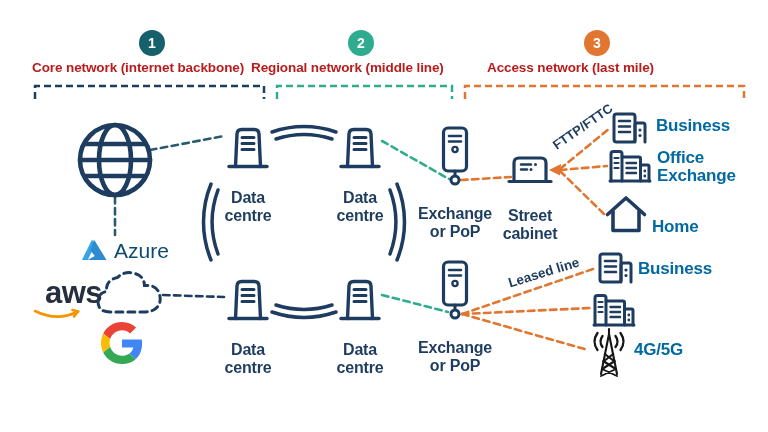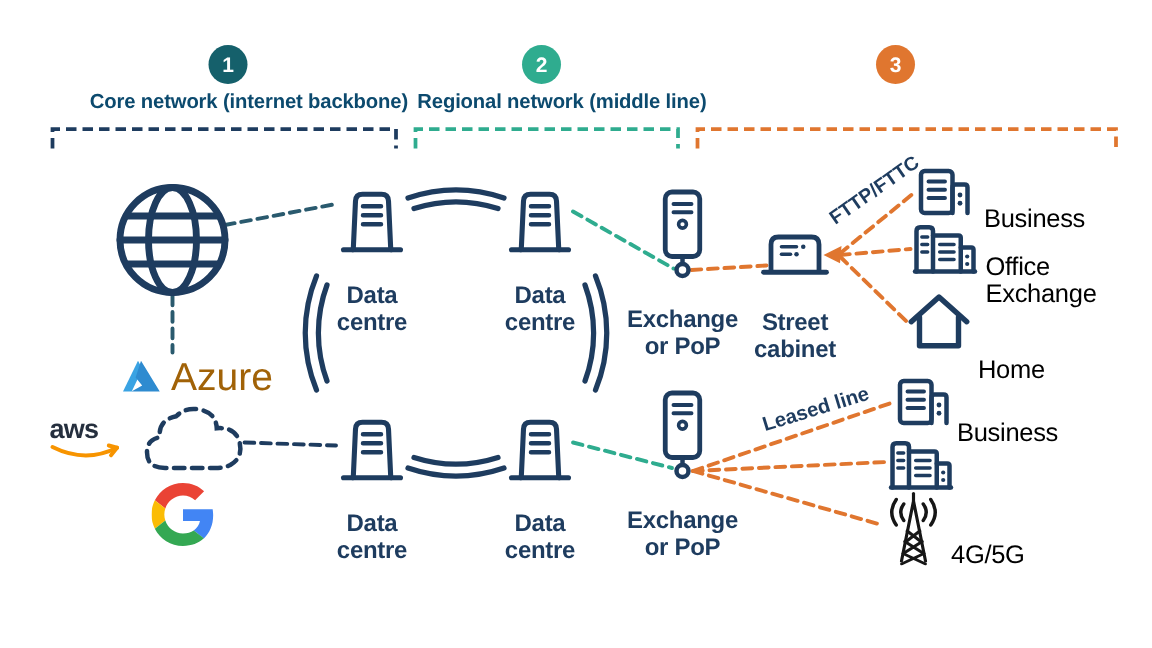--- a/index.html
+++ b/index.html
@@ -7,37 +7,37 @@
     position:relative;width:768px;height:432px;background:#ffffff;overflow:hidden;
     font-family:"Liberation Sans", sans-serif;color:#1e3c5f;
   }
   .abs{position:absolute;}
   .section-circle{
     position:absolute;width:26px;height:26px;border-radius:50%;
     display:flex;align-items:center;justify-content:center;
     color:#fff;font-size:14px;font-weight:700;
   }
   .section-label{
-    position:absolute;text-align:right;font-size:13.5px;font-weight:600;color:#0c4a6e;
+    position:absolute;text-align:left;font-size:13.5px;font-weight:600;color:#b91c1c;
     letter-spacing:-0.1px;
   }
   .group{position:absolute;display:flex;flex-direction:column;align-items:center;}
   .nodelabel{
     font-size:16px;font-weight:600;color:#1e3c5f;text-align:center;
     line-height:1.12;letter-spacing:-0.2px;margin-top:19px;white-space:nowrap;
   }
   .endlabel{
-    position:absolute;font-size:17px;font-weight:400;color:#000000;
-    line-height:1.05;letter-spacing:-0.2px;white-space:nowrap;margin-top:20px;
+    position:absolute;font-size:17px;font-weight:700;color:#0369a1;
+    line-height:1.05;letter-spacing:-0.2px;white-space:nowrap;
   }
   .linklabel{
     position:absolute;font-size:13px;font-weight:600;color:#1e3c5f;white-space:nowrap;
   }
-  .aws-word{font-size:18px;font-weight:700;color:#252f3e;letter-spacing:-0.5px;line-height:1;}
-  .azure-word{font-size:26px;font-weight:400;color:#a16207;line-height:1;}
+  .aws-word{font-size:31px;font-weight:700;color:#252f3e;letter-spacing:-0.5px;line-height:1;margin-left:12px;}
+  .azure-word{font-size:21px;font-weight:400;color:#0c4a6e;line-height:1;}
   svg{display:block;}
 </style>
 </head>
 <body>
 
 <div id="canvas">
 
   <svg class="abs" style="left:0;top:0;" width="768" height="432" viewBox="0 0 768 432">
 
     <g fill="none" stroke-width="2.5" stroke-dasharray="7 4">
@@ -86,20 +86,21 @@
   <div class="section-label" style="left:32px;top:60px;width:240px;">Core network (internet backbone)</div>
 
   <div class="section-circle" style="left:348px;top:30px;background:#2fac8f;">
       <span>2</span>
     </div>
   <div class="section-label" style="left:251px;top:60px;width:220px;">Regional network (middle line)</div>
 
   <div class="section-circle" style="left:584px;top:30px;background:#e0762f;">
       <span>3</span>
     </div>
+  <div class="section-label" style="left:487px;top:60px;width:220px;">Access network (last mile)</div>
 
   <span class="abs" style="left:75px;top:120px;">
     <svg width="80" height="80" viewBox="0 0 80 80" fill="none" stroke="#1e3c5f" stroke-width="4.6" stroke-linecap="round">
       <circle cx="40" cy="40" r="35"></circle>
       <ellipse cx="40" cy="40" rx="16" ry="35"></ellipse>
       <path d="M9.5,24 H70.5"></path>
       <path d="M5,40 H75"></path>
       <path d="M9.5,56 H70.5"></path>
     </svg>
   </span>

